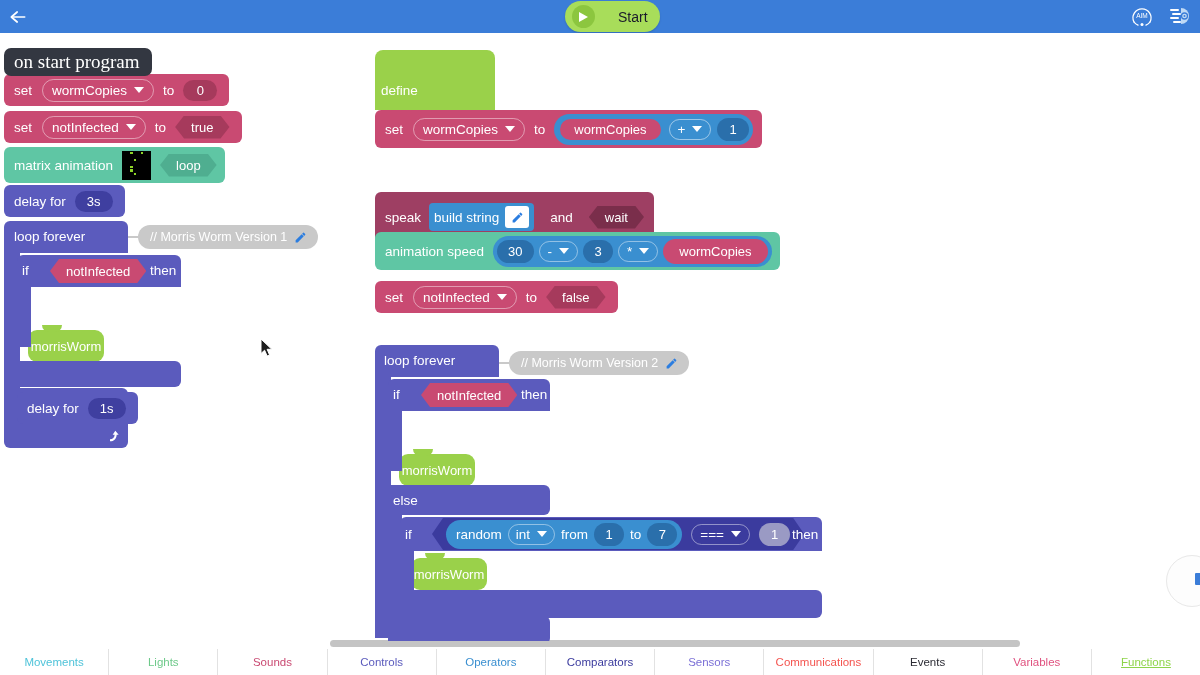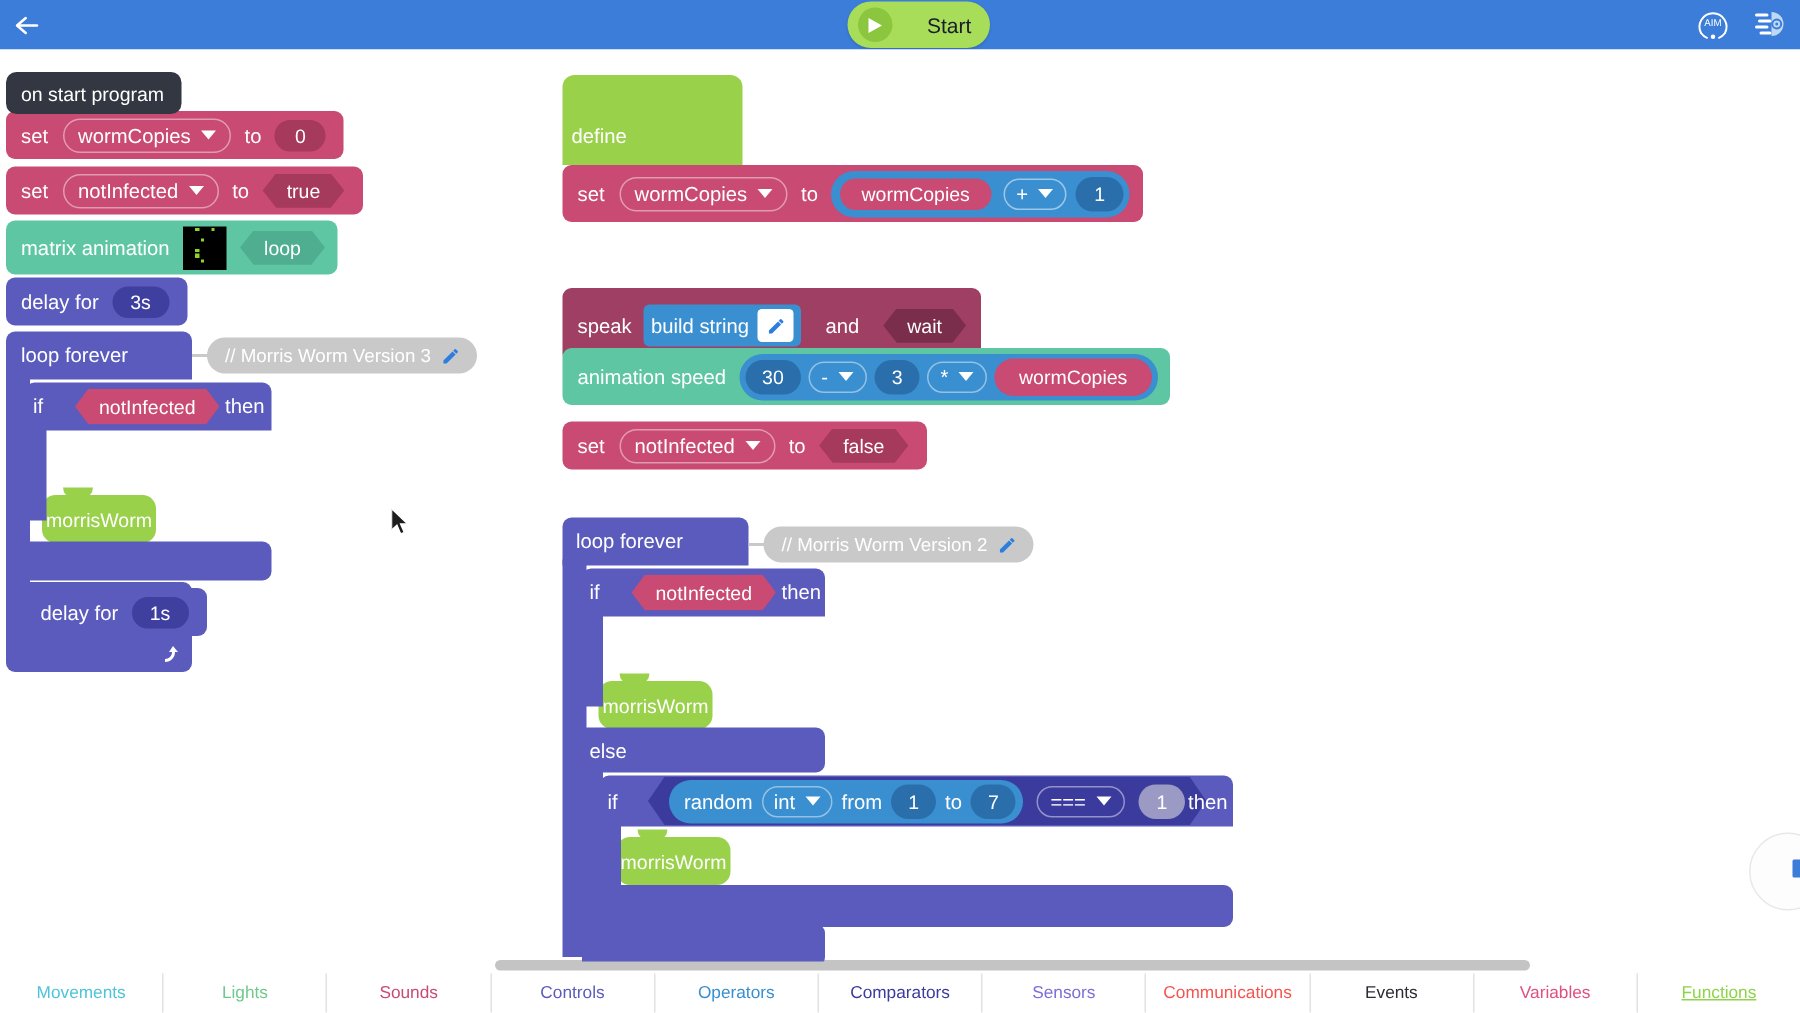--- a/index.html
+++ b/index.html
@@ -38,21 +38,21 @@
 
   
   .blk{ position:absolute; display:flex; align-items:center; color:#fff; font-size:13.5px; }
   .lbl{ color:#fff; font-size:13.5px; white-space:nowrap;}
 
   
   .hat{
     left:4px; top:15px; height:28px; background:#333741; border-radius:13px 13px 4px 4px;
     padding:0 14px; z-index:6;
   }
-  .hat .lbl{font-size:13px;}
+  .hat .lbl{font-size:19px;font-family:Liberation Serif, serif;}
 
   
   .stack{
     border-radius:7px; padding-left:10px; padding-right:12px;
   }
 
   
   .field{
     display:flex; align-items:center; gap:7px;
     border:1.4px solid rgba(255,255,255,.45); border-radius:13px;
@@ -280,21 +280,21 @@
     </div>
   </div>
 
   <div style="position:absolute; left:4px; top:188px; width:124px; height:32px; background:#5b5bbd; border-radius:6px 6px 0 0; z-index:3;"></div>
   <span class="lbl" style="position:absolute; left:14px; top:196px; z-index:4;">loop forever</span>
   <div style="position:absolute; left:4px; top:216px; width:16px; height:176px; background:#5b5bbd; z-index:3;"></div>
   <div style="position:absolute; left:4px; top:355px; width:124px; height:34px; background:#5b5bbd; border-radius:0 6px 6px 0; z-index:2;"></div>
 
   <div class="comment-stem" style="left:128px; top:203px; width:12px; z-index:3;"></div>
   <div class="comment" style="left:138px; top:192px; z-index:4;">
-    <span class="ctext">// Morris Worm Version 3</span>
+    <span class="ctext">// Morris Worm Version 1</span>
     <span class="pencil">
       <svg width="13" height="13" viewBox="0 0 24 24" fill="#2b7de0">
           <path d="M3 17.2V21h3.8L18 9.8 14.2 6 3 17.2zM20.7 7.1a1 1 0 0 0 0-1.4l-2.4-2.4a1 1 0 0 0-1.4 0L15 5.2 18.8 9l1.9-1.9z"></path>
         </svg>
     </span>
   </div>
 
   <div style="position:absolute; left:17px; top:222px; width:164px; height:32px; background:#5b5bbd; border-radius:6px 6px 0 0; z-index:4;"></div>
   <span class="lbl" style="position:absolute; left:22px; top:230px; z-index:6;">if</span>
   <div class="hex" style="position:absolute; left:50px; top:226px; background:#c94a72; height:24px; align-items:center; display:flex; z-index:6;">

